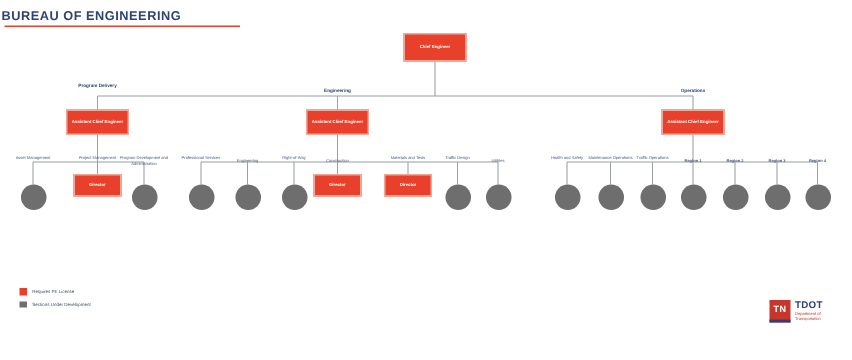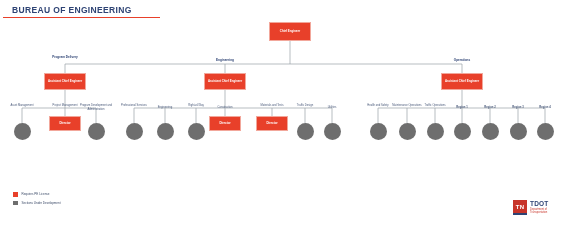--- a/index.html
+++ b/index.html
@@ -12,21 +12,21 @@
     height: 227px;
     position: relative;
     overflow: hidden;
     font-family: "Liberation Sans", sans-serif;
     color: #3b4a68;
   }
 
   
   #header-title {
     position: absolute;
-    left: 12px;
+    left: 1px;
     top: 5px;
     font-size: 8.5px;
     font-weight: bold;
     letter-spacing: 0.35px;
     color: #2e4374;
     white-space: nowrap;
   }
   #header-rule {
     position: absolute;
     left: 3px;

